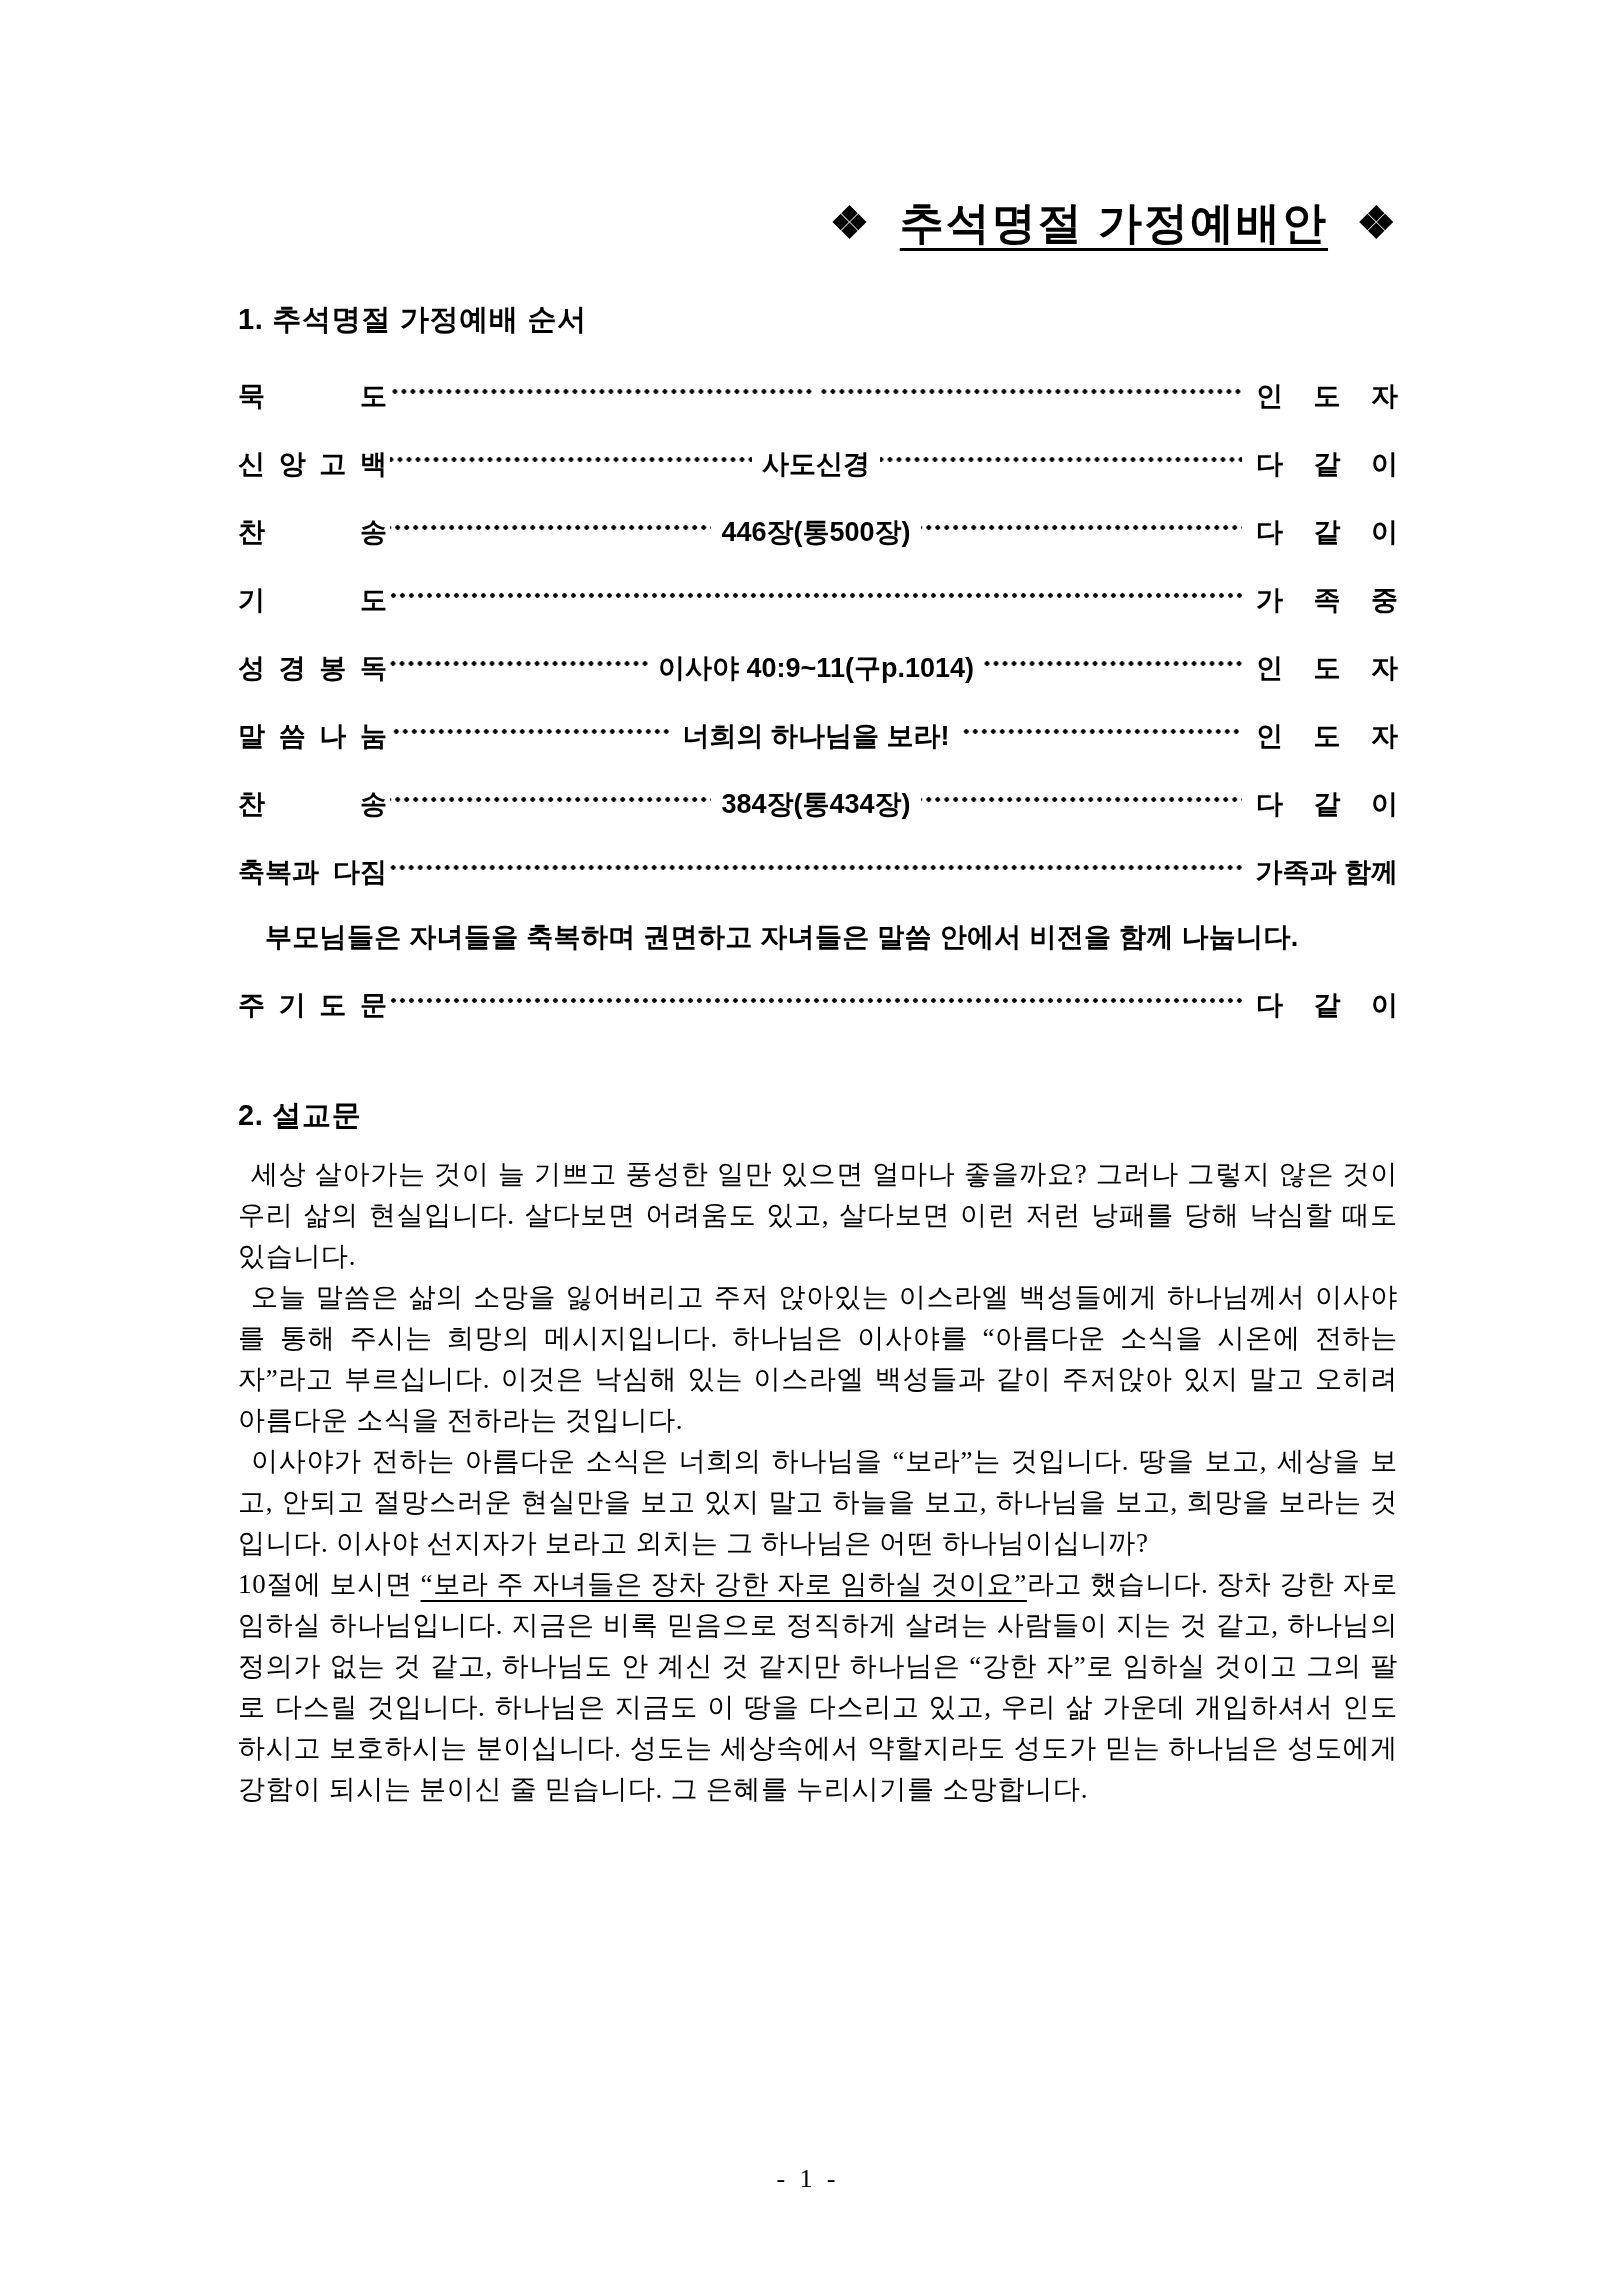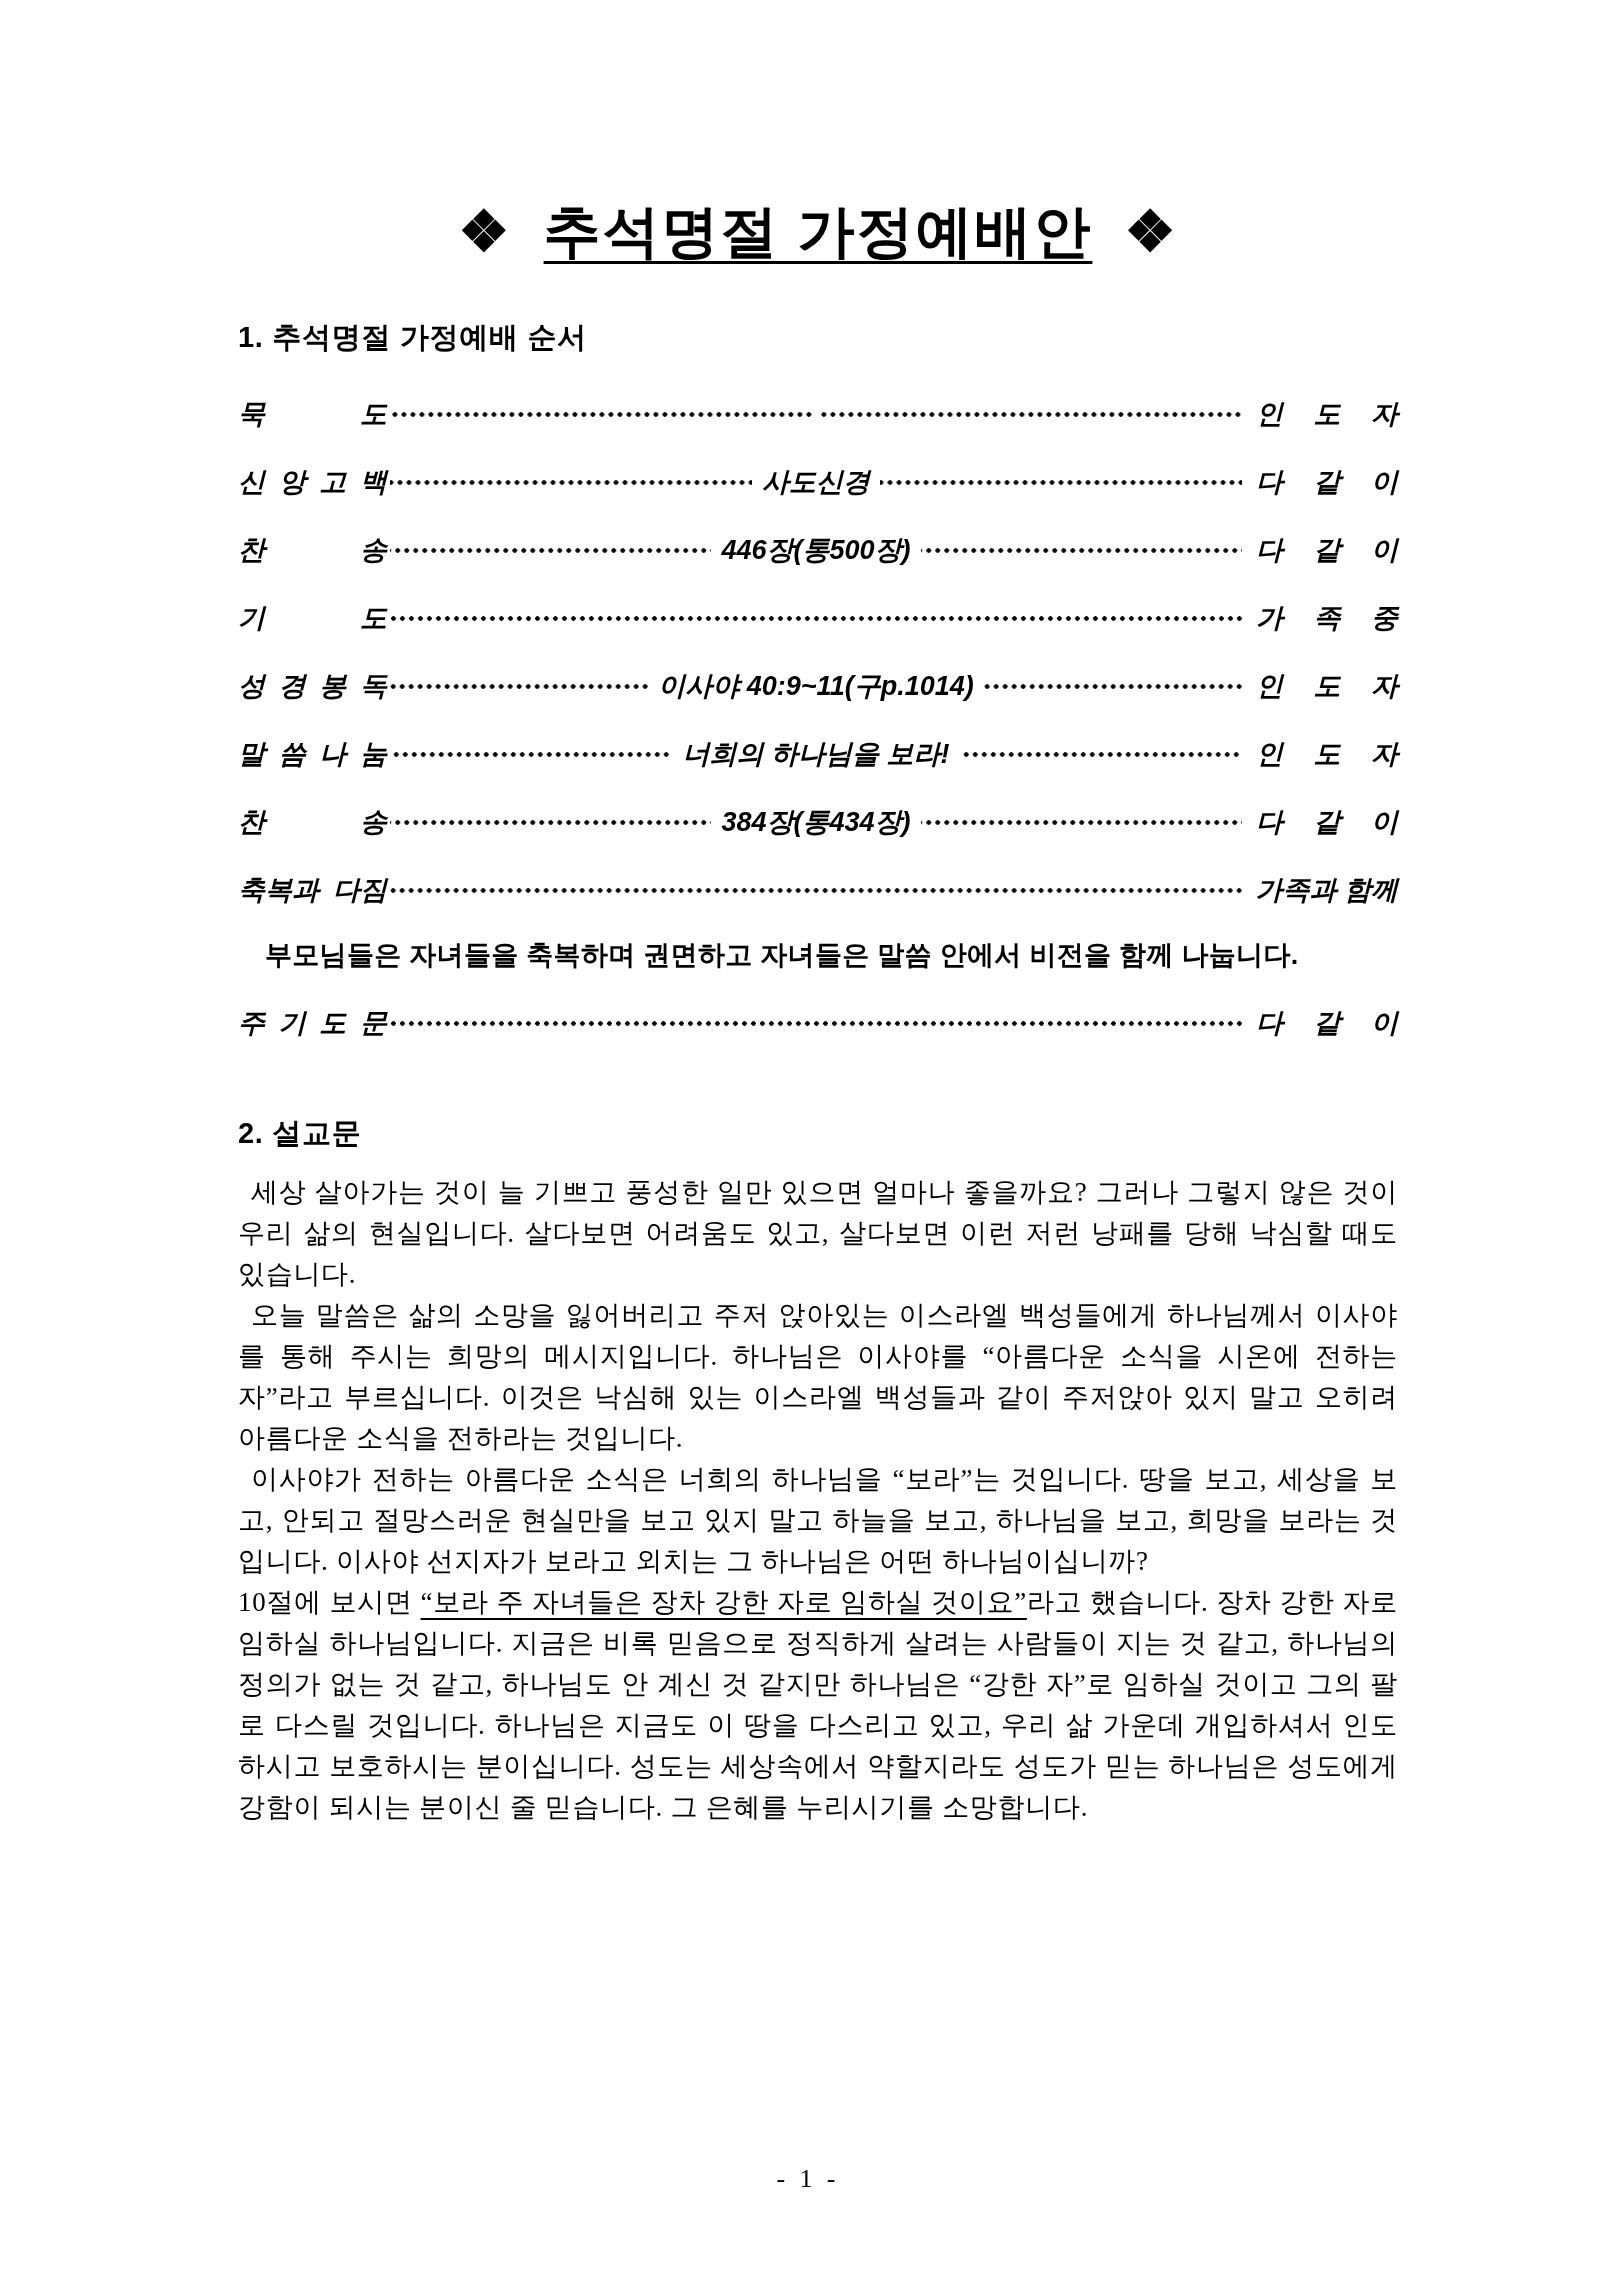--- a/index.html
+++ b/index.html
@@ -10,42 +10,42 @@
     margin: 0 auto;
     background: #ffffff;
     color: #000000;
     font-family: "Liberation Sans", sans-serif;
     overflow: hidden;
   }
   .content { padding: 194px 218px 0 238px; }
 
   
   .doc-title {
-    text-align: center;
-    font-size: 57px;
+    text-align: right;
+    font-size: 44px;
     font-weight: 700;
     letter-spacing: 2px;
     white-space: nowrap;
   }
   .doc-title .title-text {
     text-decoration: underline;
     text-decoration-thickness: 2.6px;
     text-underline-offset: 10.4px;
     margin: 0 14.3px;
   }
 
   
   .s1-heading {
     margin-top: 47px;
     font-size: 29px;
     font-weight: 700;
     letter-spacing: 0.7px;
   }
   .order-list { margin-top: 38px; font-size: 27px; font-weight: 600; }
-  .order-row { display: flex; align-items: center; margin-bottom: 32px; font-style: italic; }
+  .order-row { display: flex; margin-bottom: 32px; }
   .order-label {
     flex: none;
     width: 149px;
     text-align: justify;
     text-align-last: justify;
   }
   .order-center { flex: none; padding: 0 7.8px; white-space: nowrap; }
   .order-right {
     flex: none;
     min-width: 142px;

